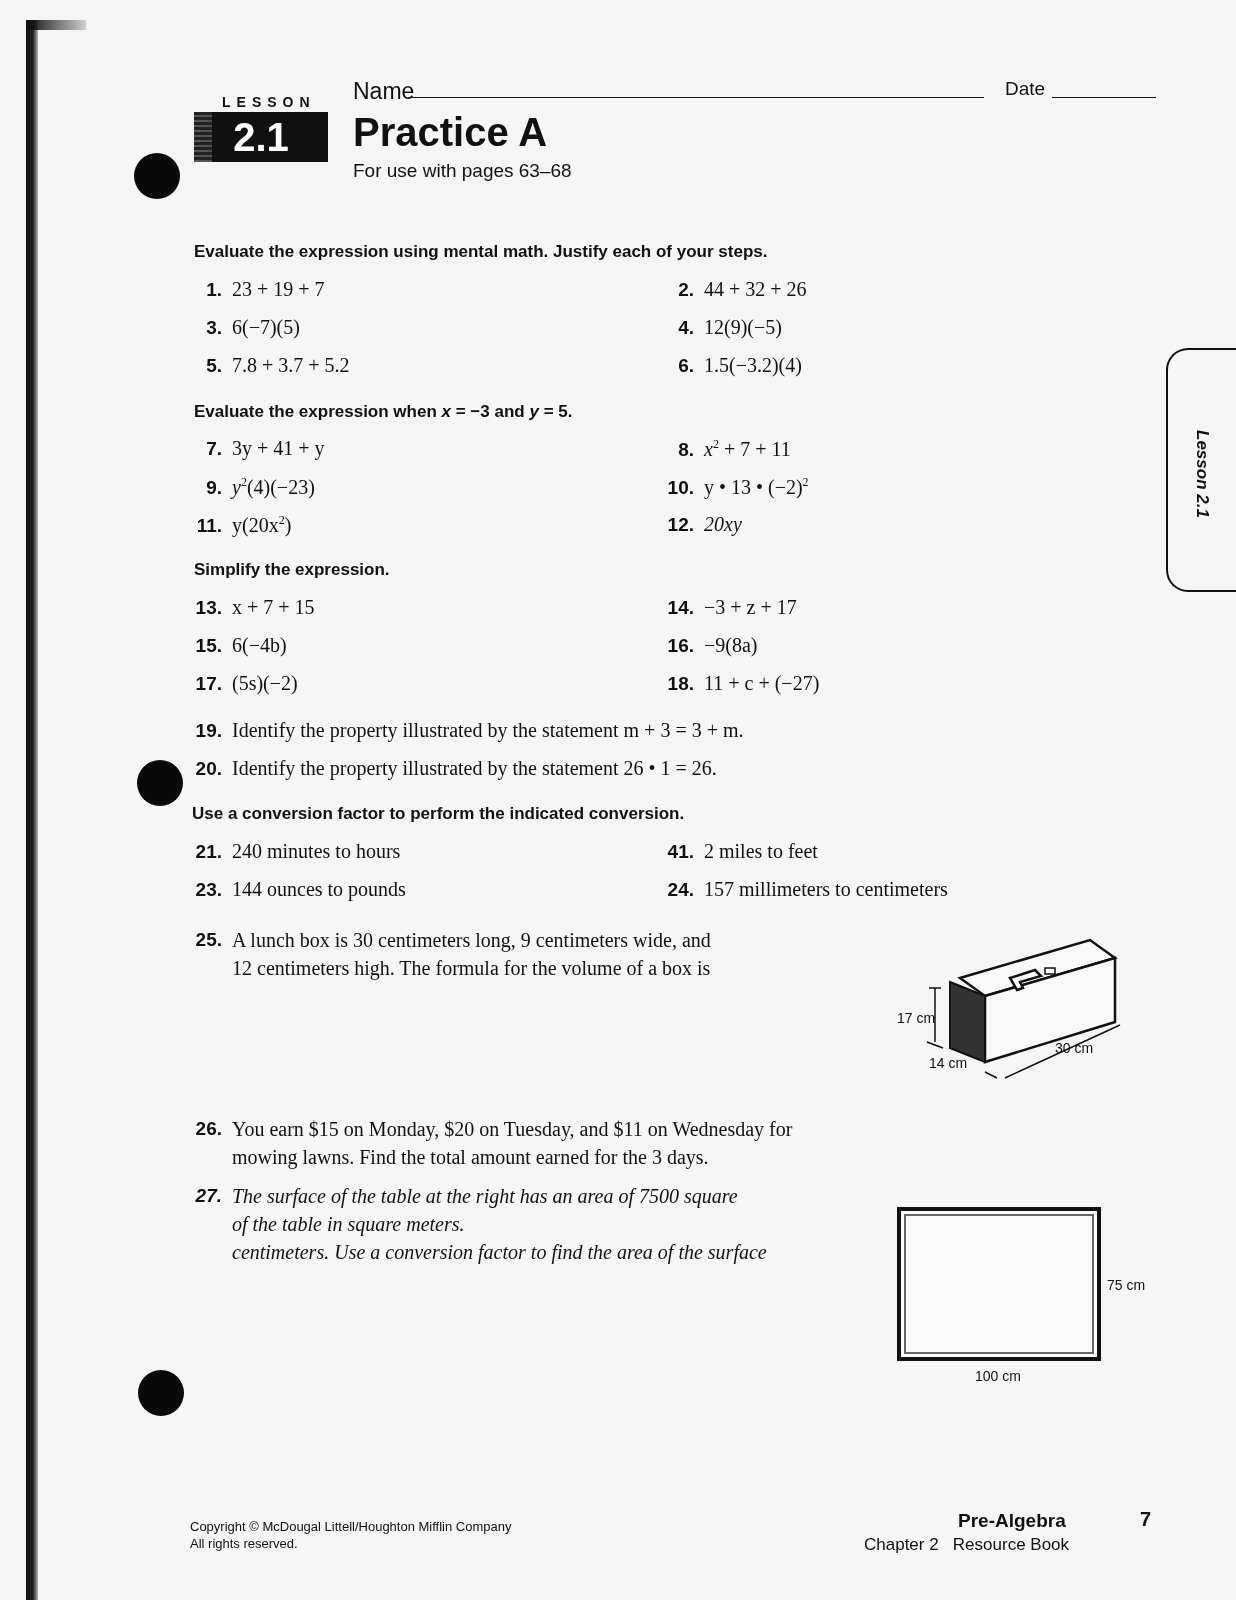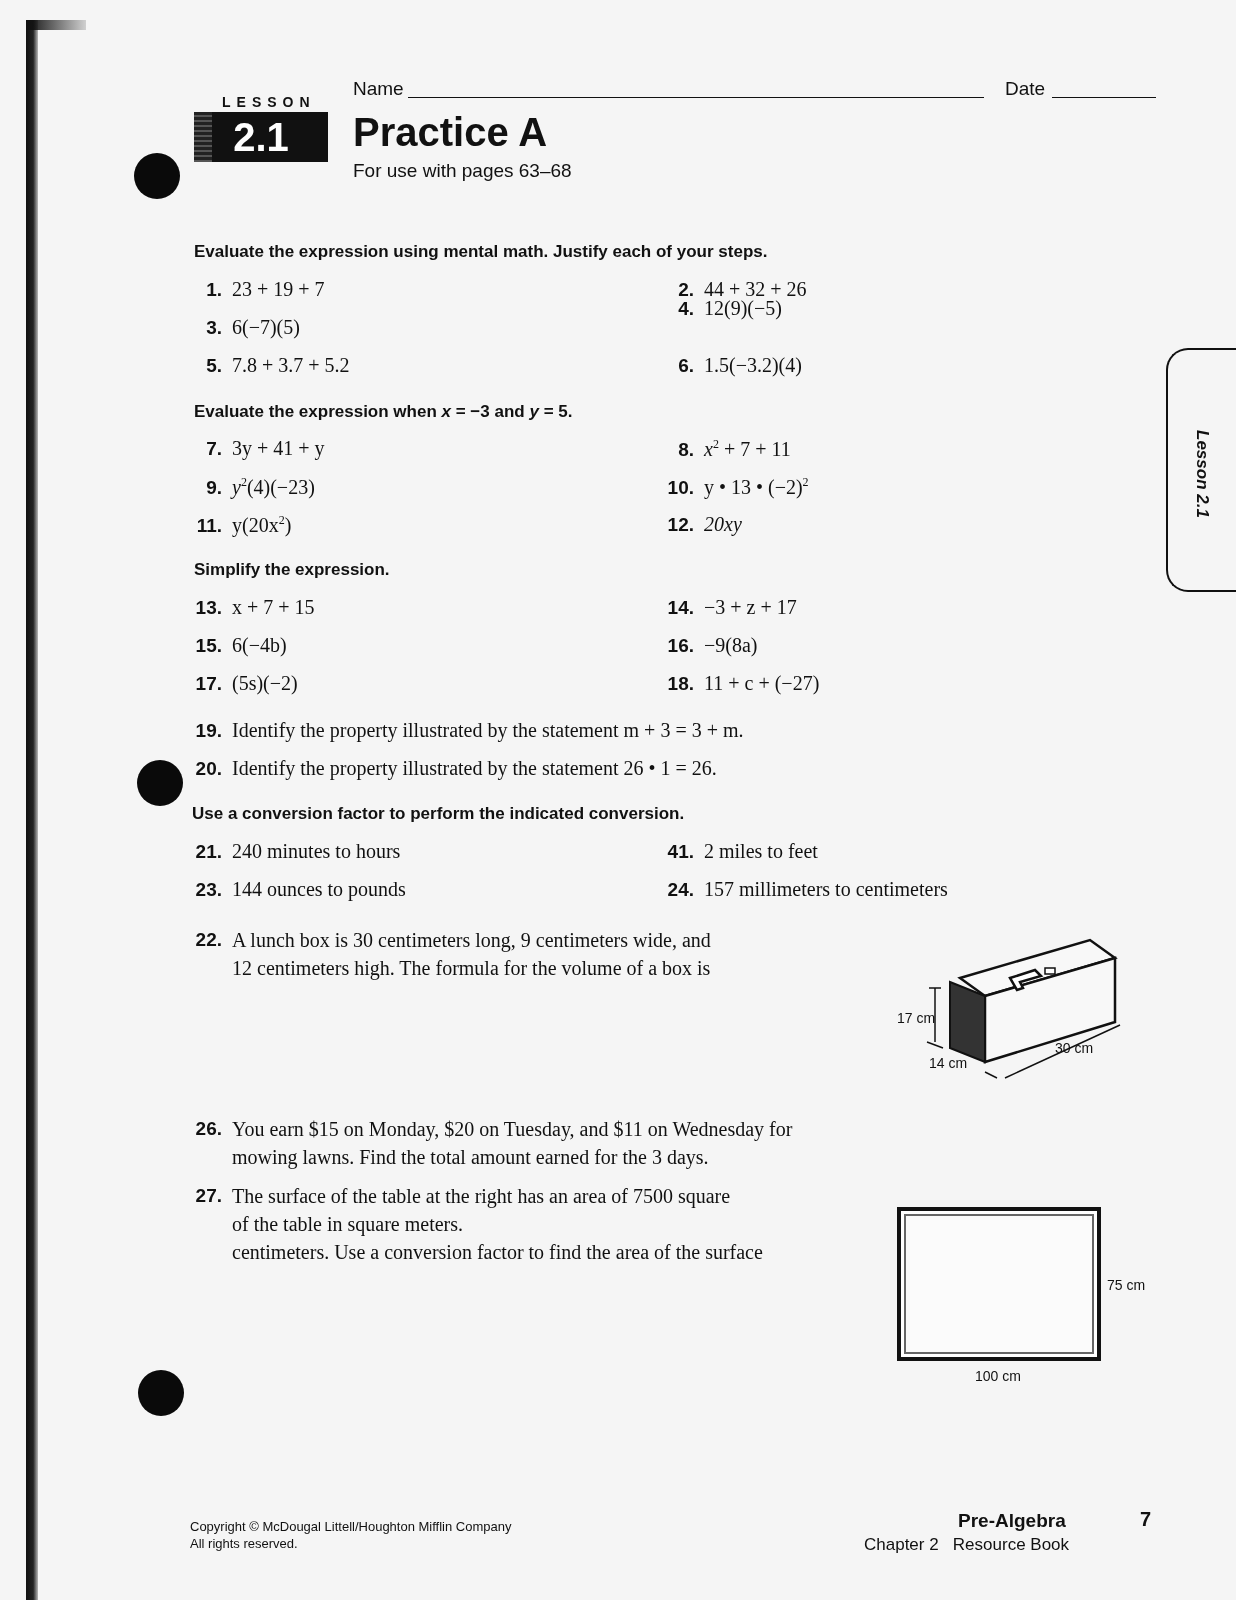--- a/index.html
+++ b/index.html
@@ -20,21 +20,21 @@
   }
   .hole { position: absolute; width: 46px; height: 46px; border-radius: 50%; background: #0a0a0a; }
 
   .lesson-label { left: 222px; top: 94px; font-size: 14px; font-weight: bold; letter-spacing: 6px; }
   .lesson-box {
     left: 194px; top: 112px; width: 134px; height: 50px; background: #111;
     color: #fff; font-size: 40px; font-weight: 900; text-align: center; line-height: 50px;
     font-family: "Liberation Sans", sans-serif;
   }
   .lesson-box .tex { position: absolute; left: 0; top: 0; width: 18px; height: 50px; background: repeating-linear-gradient(0deg,#555 0 2px,#222 2px 5px); }
-  .name-label { left: 353px; top: 78px; font-size: 19px; }
+  .name-label { left: 353px; top: 78px; font-size: 23px; }
   .name-line { left: 408px; top: 97px; width: 576px; border-bottom: 1.5px solid #111; }
   .date-label { left: 1005px; top: 78px; font-size: 19px; }
   .date-line { left: 1052px; top: 97px; width: 104px; border-bottom: 1.5px solid #111; }
   .title { left: 353px; top: 110px; font-size: 40px; font-weight: 900; font-family: "Liberation Sans", sans-serif; }
   .subtitle { left: 353px; top: 160px; font-size: 19px; }
 
   .section-head { font-family: "Liberation Sans", sans-serif; font-weight: bold; font-size: 17px; }
   .prob { font-size: 20px; white-space: nowrap; }
   .num { font-family: "Liberation Sans", sans-serif; font-weight: bold; font-size: 19px; display: inline-block; text-align: right; margin-right: 10px; }
   .num.w1 { width: 28px; }
@@ -83,21 +83,21 @@
 <div class="abs subtitle sans">For use with pages 63–68</div>
 
 <div class="abs side-tab">
   <div class="side-tab-text">Lesson 2.1</div>
 </div>
 
 <div class="abs section-head" style="left:194px;top:242px;">Evaluate the expression using mental math. Justify each of your steps.</div>
 <div class="abs prob" style="left:194px;top:278px;"><span class="num w1">1.</span><span>23 + 19 + 7</span></div>
 <div class="abs prob" style="left:658px;top:278px;"><span class="num w2">2.</span><span>44 + 32 + 26</span></div>
 <div class="abs prob" style="left:194px;top:316px;"><span class="num w1">3.</span><span>6(−7)(5)</span></div>
-<div class="abs prob" style="left:658px;top:297px;"><span class="num w2">4.</span><span>12(9)(−5)</span></div>
+<div class="abs prob" style="left:658px;top:316px;"><span class="num w2">4.</span><span>12(9)(−5)</span></div>
 <div class="abs prob" style="left:194px;top:354px;"><span class="num w1">5.</span><span>7.8 + 3.7 + 5.2</span></div>
 <div class="abs prob" style="left:658px;top:354px;"><span class="num w2">6.</span><span>1.5(−3.2)(4)</span></div>
 
 <div class="abs section-head" style="left:194px;top:402px;">
   <span>Evaluate the expression when </span><i>x</i><span> = −3 and </span><i>y</i><span> = 5.</span>
 </div>
 <div class="abs prob" style="left:194px;top:437px;"><span class="num w1">7.</span><span>3y + 41 + y</span></div>
 <div class="abs prob" style="left:658px;top:437px;"><span class="num w2">8.</span><i>x</i><sup>2</sup><span> + 7 + 11</span></div>
 <div class="abs prob" style="left:194px;top:475px;"><span class="num w1">9.</span><i>y</i><sup>2</sup><span>(4)(−23)</span></div>
 <div class="abs prob" style="left:658px;top:475px;"><span class="num w2">10.</span><span>y • 13 • (−2)</span><sup>2</sup></div>
@@ -115,34 +115,34 @@
 <div class="abs prob" style="left:186px;top:719px;"><span class="num w2">19.</span><span>Identify the property illustrated by the statement m + 3 = 3 + m.</span></div>
 <div class="abs prob" style="left:186px;top:757px;"><span class="num w2">20.</span><span>Identify the property illustrated by the statement 26 • 1 = 26.</span></div>
 
 <div class="abs section-head" style="left:192px;top:804px;">Use a conversion factor to perform the indicated conversion.</div>
 <div class="abs prob" style="left:186px;top:840px;"><span class="num w2">21.</span><span>240 minutes to hours</span></div>
 <div class="abs prob" style="left:658px;top:840px;"><span class="num w2">41.</span><span>2 miles to feet</span></div>
 <div class="abs prob" style="left:186px;top:878px;"><span class="num w2">23.</span><span>144 ounces to pounds</span></div>
 <div class="abs prob" style="left:658px;top:878px;"><span class="num w2">24.</span><span>157 millimeters to centimeters</span></div>
 
 <div class="abs long" style="left:186px;top:926px;width:680px;">
-  <span class="num">22.</span>
+  <span class="num">25.</span>
   <div class="body">
     <div>A lunch box is 30 centimeters long, 9 centimeters wide, and</div>
     <div>12 centimeters high. The formula for the volume of a box is</div>
   </div>
 </div>
 <div class="abs long" style="left:186px;top:1115px;width:700px;">
   <span class="num">26.</span>
   <div class="body">
     <div>You earn $15 on Monday, $20 on Tuesday, and $11 on Wednesday for</div>
     <div>mowing lawns. Find the total amount earned for the 3 days.</div>
   </div>
 </div>
-<div class="abs long" style="left:186px;top:1182px;width:680px;">
+<div class="abs long" style="left:186px;top:1182px;width:680px;font-style:italic;">
   <span class="num">27.</span>
   <div class="body">
     <div>The surface of the table at the right has an area of 7500 square</div>
     <div>of the table in square meters.</div>
     <div>centimeters. Use a conversion factor to find the area of the surface</div>
   </div>
 </div>
 
 <div class="abs" style="left:905px;top:930px;width:240px;height:170px;">
   <svg width="240" height="170" viewBox="0 0 240 170">

